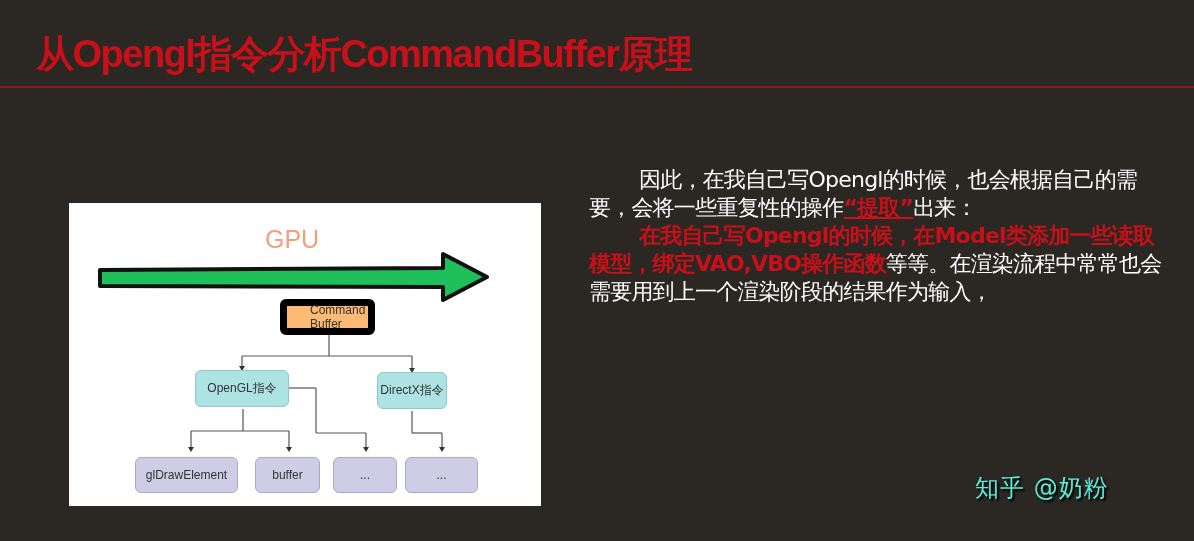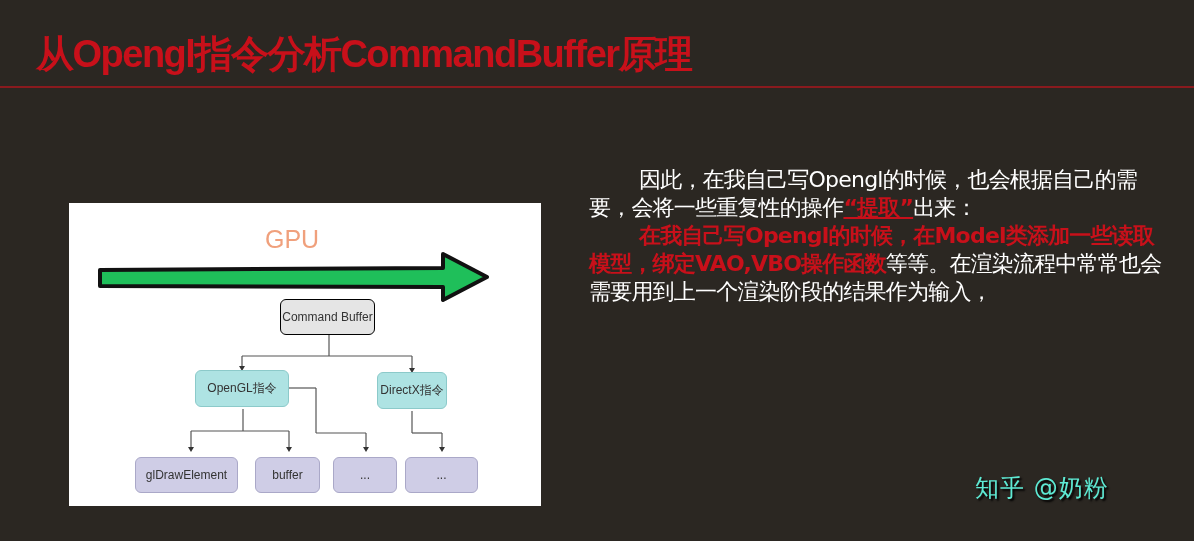--- a/index.html
+++ b/index.html
@@ -25,21 +25,21 @@
   }
   .gpu-label {
     position: absolute; left: 196px; top: 22px; font-size: 25px;
     color: #f0a07c; font-family: "Liberation Sans", sans-serif;
   }
   .node {
     position: absolute; border-radius: 6px; font-family: "Liberation Sans", sans-serif;
     font-size: 12px; color: #333; display: flex; align-items: center; justify-content: center;
     box-sizing: border-box;
   }
-  .node.cmd { background: #e5e5e5; border: 1px solid #000000; }
+  .node.cmd { background: #fdba74; border: 7px solid #000000; padding-left: 23px; }
   .node.api { background: #aee3e3; border: 1px solid #8ccaca; }
   .node.fn  { background: #cfcde6; border: 1px solid #aaa8c8; }
   .figure svg { position: absolute; left: 0; top: 0; }
 
   .body-text {
     position: absolute; left: 589px; top: 166px; width: 580px;
     font-family: "DejaVu Sans", sans-serif; font-size: 22px; line-height: 28px;
     color: #ffffff; letter-spacing: -0.8px;
   }
   .body-text p { margin: 0; }

